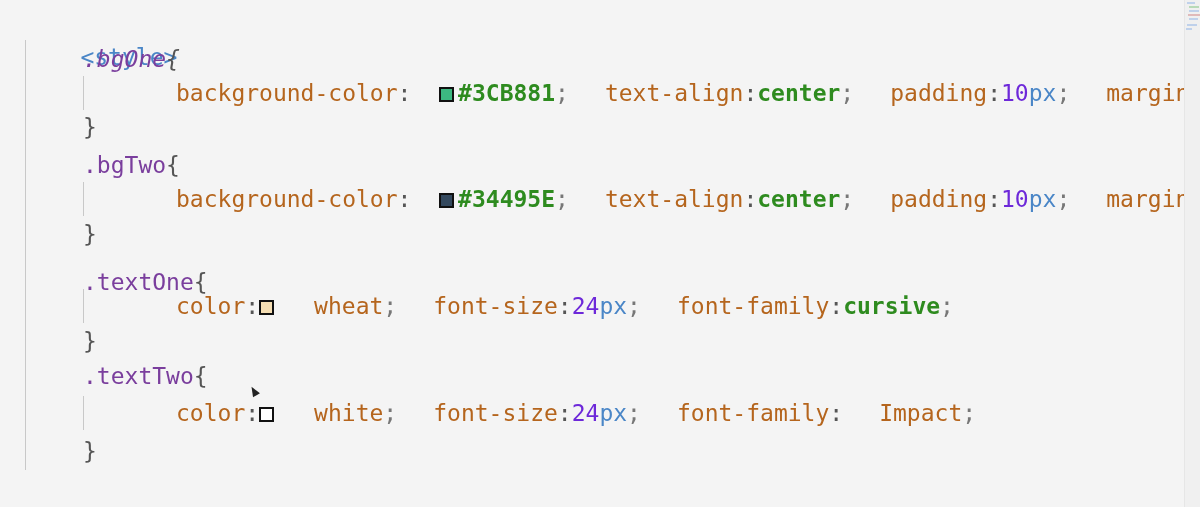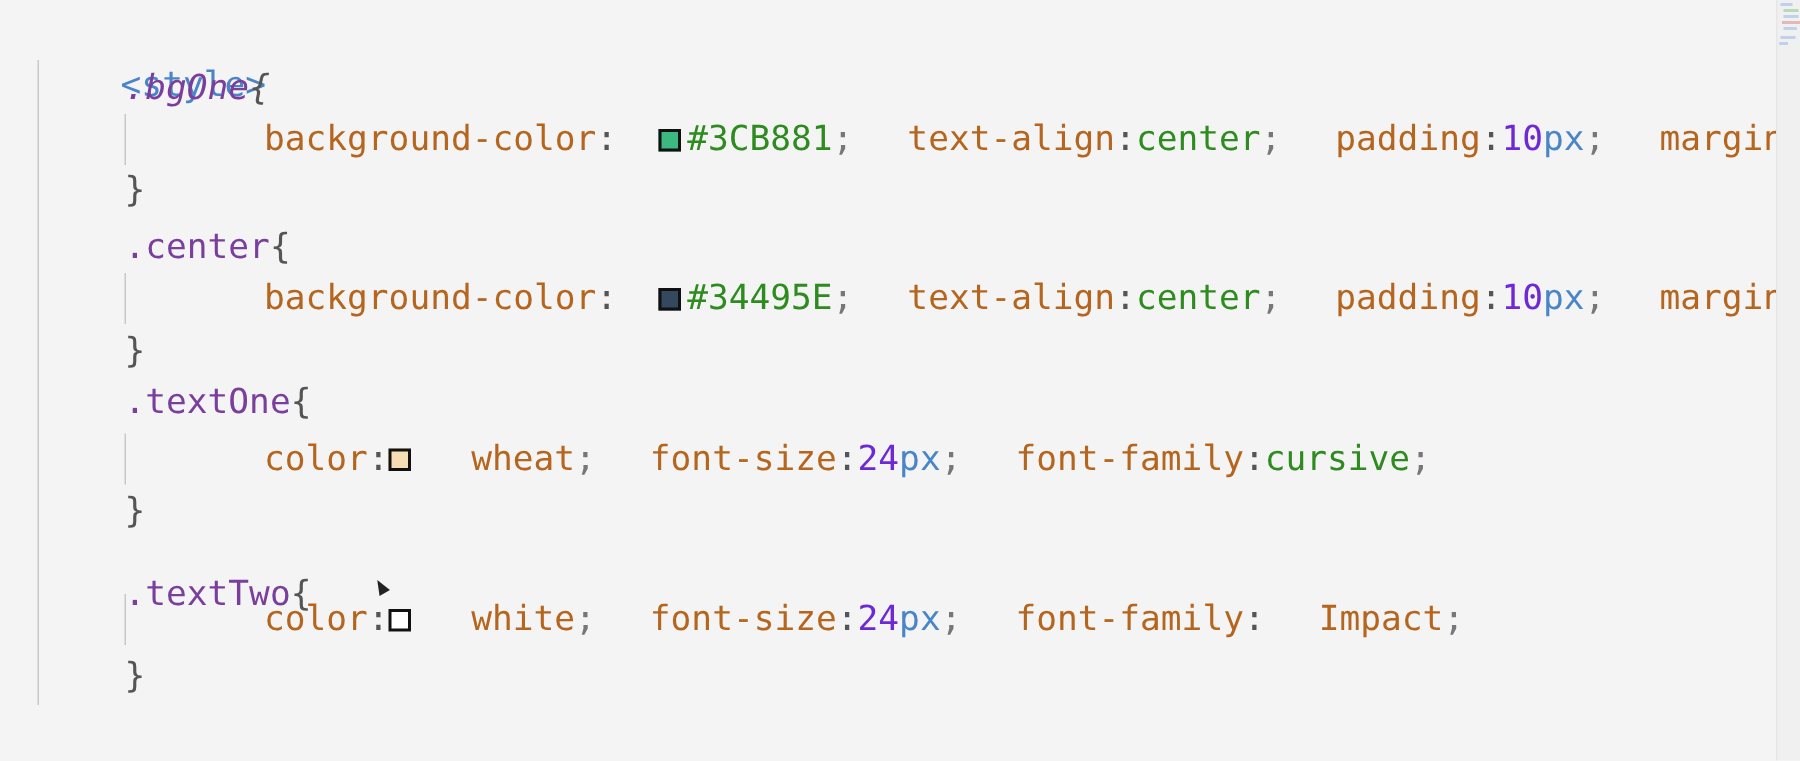--- a/index.html
+++ b/index.html
@@ -12,21 +12,21 @@
   }
   .editor { position: absolute; left: 0; top: 0; width: 1184px; height: 507px; }
   .line {
     position: absolute; left: 0; height: 36px; line-height: 36px;
     white-space: pre;
   }
   .tag { color: #4a86c7; }
   .punct { color: #555; }
   .sel { color: #7a3e9d; }
   .prop { color: #b5651d; margin-left: 36px; }
-  .val { color: #2e8b1f; }
+  .val { color: #2e8b1f; font-weight: bold; }
   .num { color: #6d28d9; }
   .unit { color: #4a86c7; text-align: center; }
   .semi { color: #777; }
   .swatch {
     display: inline-block; width: 15px; height: 15px;
     border: 2px solid #111; vertical-align: -1px; margin-right: 4px;
     box-sizing: border-box;
   }
   .guide { position: absolute; width: 1px; background: #c8c8c8; }
   .minimap {
@@ -52,29 +52,29 @@
   <div class="guide" style="left:83px;top:396px;height:34px;"></div>
 
   <div class="line" style="top:3px;left:25px;">
     <span class="tag">&lt;style&gt;</span>
   </div>
 
   <div class="line" style="top:41px;left:83px;font-style:italic;"><span class="sel">.bgOne</span><span class="punct">{</span></div>
   <div class="line" style="top:75px;left:140px;"><span class="prop">background-color</span><span class="punct">:  </span><span class="swatch" style="background:#3CB881;"></span><span class="val">#3CB881</span><span class="semi">;</span><span class="prop">text-align</span><span class="punct">:</span><span class="val">center</span><span class="semi">;</span><span class="prop">padding</span><span class="punct">:</span><span class="num">10</span><span class="unit">px</span><span class="semi">;</span><span class="prop">margin</span><span class="punct">:</span><span class="num">5</span><span class="unit">px</span><span class="semi">;</span></div>
   <div class="line" style="top:109px;left:83px;"><span class="punct">}</span></div>
 
-  <div class="line" style="top:147px;left:83px;"><span class="sel">.center</span><span class="punct">{</span></div>
+  <div class="line" style="top:147px;left:83px;"><span class="sel">.bgTwo</span><span class="punct">{</span></div>
   <div class="line" style="top:181px;left:140px;"><span class="prop">background-color</span><span class="punct">:  </span><span class="swatch" style="background:#34495E;"></span><span class="val">#34495E</span><span class="semi">;</span><span class="prop">text-align</span><span class="punct">:</span><span class="val">center</span><span class="semi">;</span><span class="prop">padding</span><span class="punct">:</span><span class="num">10</span><span class="unit">px</span><span class="semi">;</span><span class="prop">margin</span><span class="punct">:</span><span class="num">5</span><span class="unit">px</span><span class="semi">;</span></div>
   <div class="line" style="top:216px;left:83px;"><span class="punct">}</span></div>
 
-  <div class="line" style="top:250px;left:83px;"><span class="sel">.textOne</span><span class="punct">{</span></div>
+  <div class="line" style="top:264px;left:83px;"><span class="sel">.textOne</span><span class="punct">{</span></div>
   <div class="line" style="top:288px;left:140px;"><span class="prop">color</span><span class="punct">:</span><span class="swatch" style="background:#F5DEB3;"></span><span class="prop">wheat</span><span class="semi">;</span><span class="prop">font-size</span><span class="punct">:</span><span class="num">24</span><span class="unit">px</span><span class="semi">;</span><span class="prop">font-family</span><span class="punct">:</span><span class="val">cursive</span><span class="semi">;</span></div>
   <div class="line" style="top:323px;left:83px;"><span class="punct">}</span></div>
 
-  <div class="line" style="top:378px;left:83px;"><span class="sel">.textTwo</span><span class="punct">{</span></div>
+  <div class="line" style="top:358px;left:83px;"><span class="sel">.textTwo</span><span class="punct">{</span></div>
   <div class="line" style="top:395px;left:140px;"><span class="prop">color</span><span class="punct">:</span><span class="swatch" style="background:#FFFFFF;"></span><span class="prop">white</span><span class="semi">;</span><span class="prop">font-size</span><span class="punct">:</span><span class="num">24</span><span class="unit">px</span><span class="semi">;</span><span class="prop">font-family</span><span class="punct">:</span><span class="prop">Impact</span><span class="semi">;</span></div>
   <div class="line" style="top:433px;left:83px;"><span class="punct">}</span></div>
 
   <div class="line" style="top:468px;left:25px;">
     
   </div>
 
   <div class="cursor-pointer"></div>
 </div>
 

